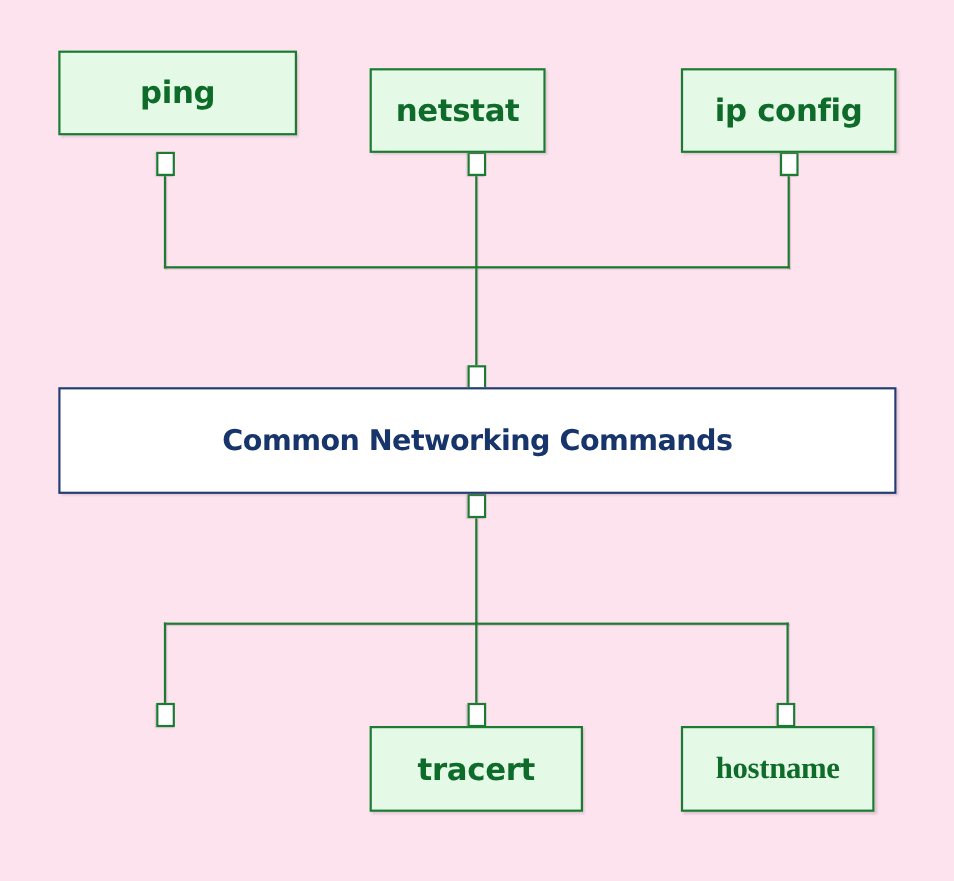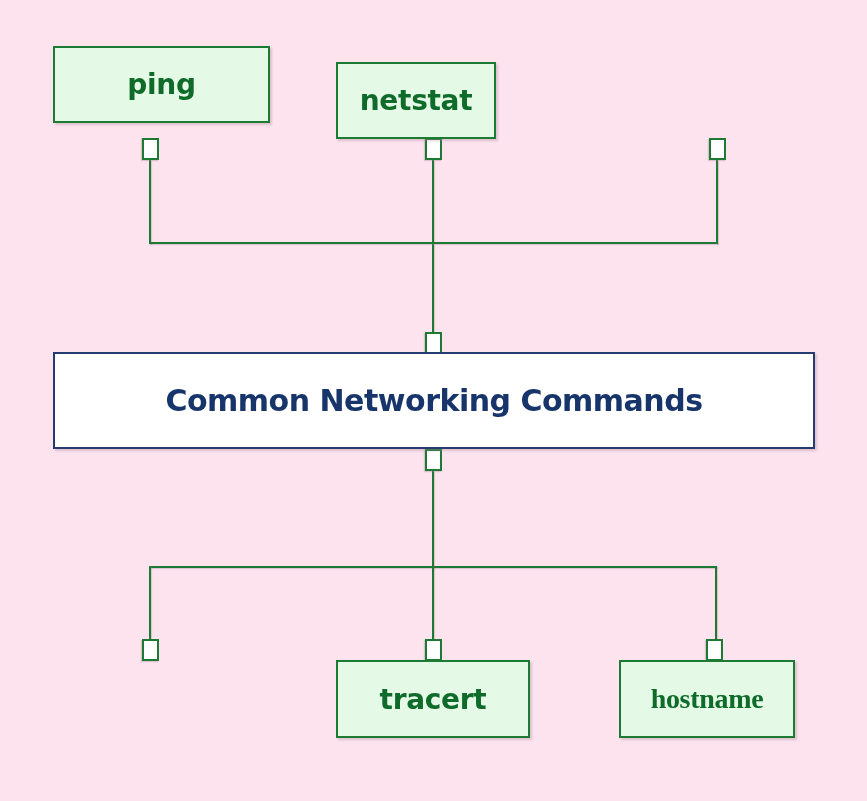--- a/index.html
+++ b/index.html
@@ -37,21 +37,21 @@
     font-weight: bold;
     font-size: 28px;
     letter-spacing: -0.3px;
   }
   .node.central {
     background: var(--center-fill);
     border: 2px solid var(--center-border);
   }
   .node.central .label {
     color: var(--center-text);
-    font-size: 30px;
+    font-size: 26px;
     letter-spacing: -0.5px;
   }
   .edge {
     position: absolute;
     background: var(--connector);
     box-shadow: 1px 1px 1px rgba(170, 125, 150, 0.35);
   }
   .port {
     position: absolute;
     width: 17px;
@@ -113,20 +113,23 @@
   <div class="port p-nslookup-in"></div>
   <div class="port p-tracert-in"></div>
   <div class="port p-hostname-in"></div>
 
   <div class="node n-ping">
     <span class="label">ping</span>
   </div>
   <div class="node n-netstat">
     <span class="label">netstat</span>
   </div>
+  <div class="node n-ipconfig">
+    <span class="label">ip config</span>
+  </div>
 
   <div class="node central n-central">
     <span class="label">Common Networking Commands</span>
   </div>
 
   <div class="node n-tracert">
     <span class="label">tracert</span>
   </div>
   <div class="node n-hostname">
     <span class="label">hostname</span>

